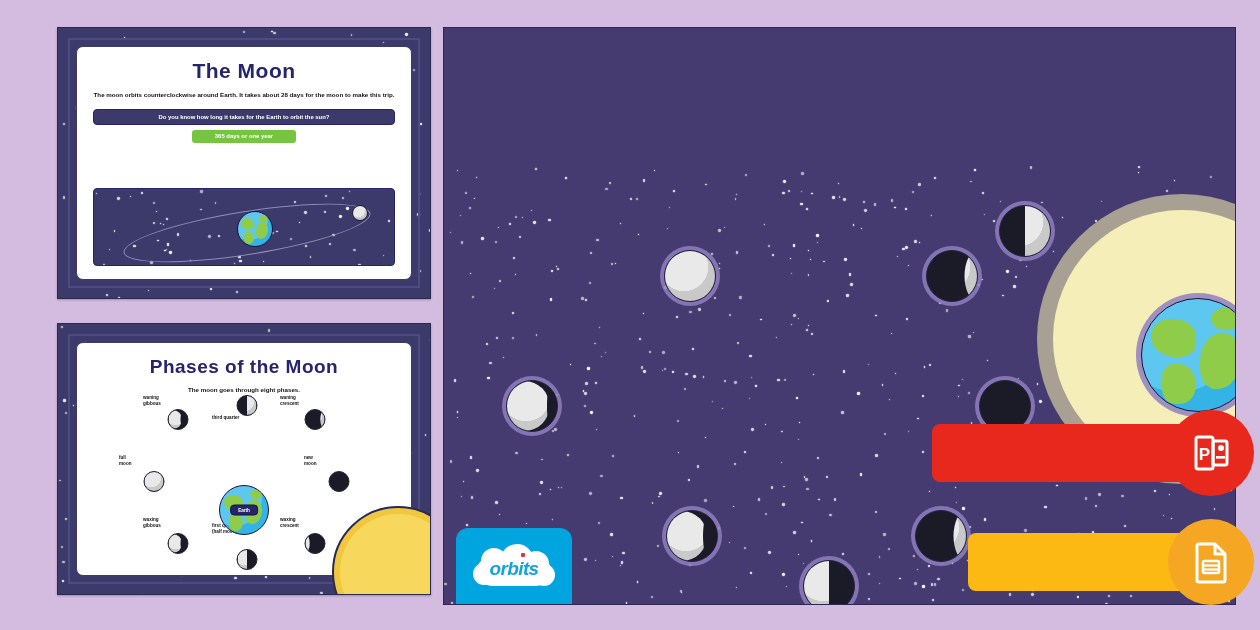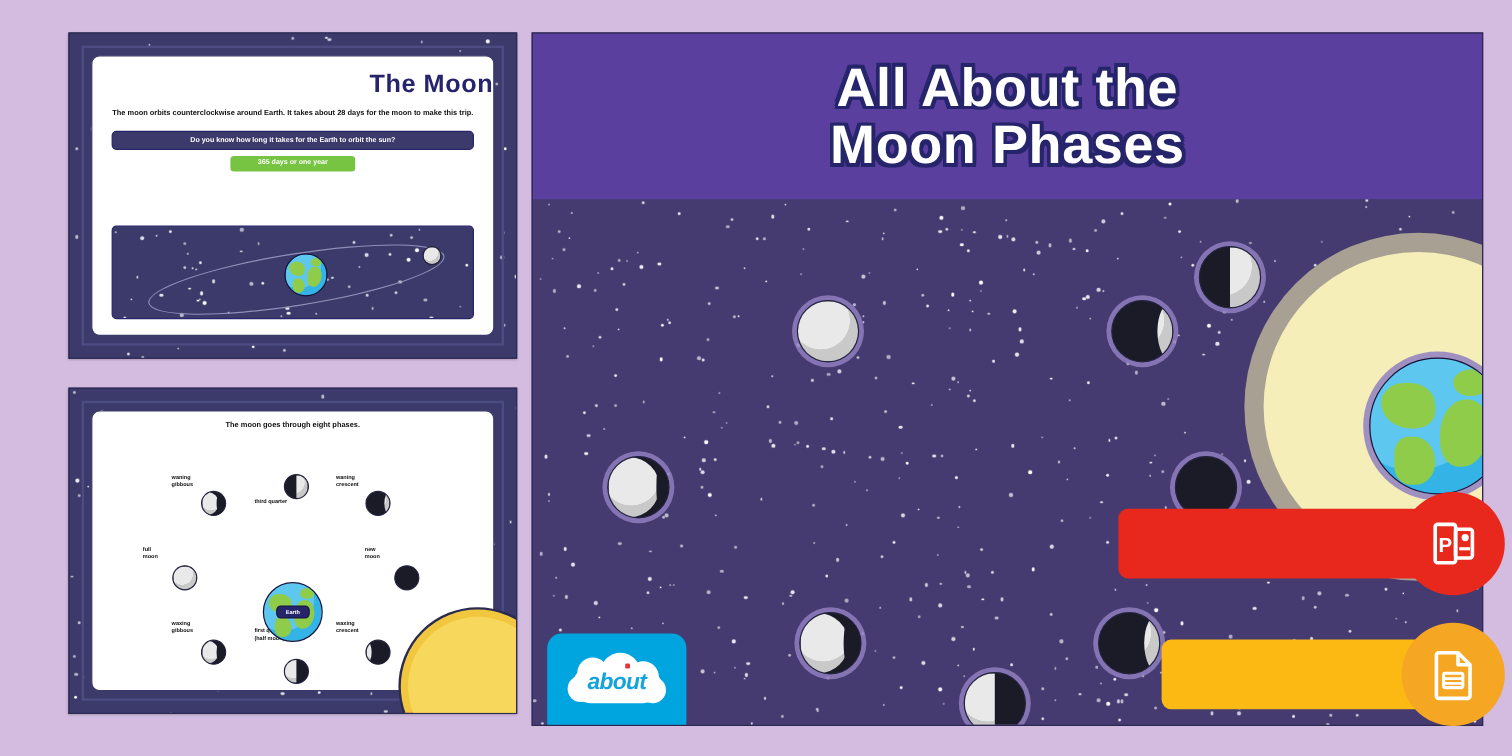--- a/index.html
+++ b/index.html
@@ -34,21 +34,21 @@
     border:2px solid #4d4c82;
   }
   .thumb .card {
     position:absolute; left:18px; top:18px; right:18px; bottom:18px;
     background:#ffffff; border-radius:7px;
     border:1px solid #3b3a6b;
     z-index:3;
     overflow:hidden;
   }
   .thumb-title {
-    text-align:right;
+    text-align:center;
     color:#26246b;
     font-weight:bold;
     letter-spacing:.5px;
   }
   #thumb-1 .thumb-title { font-size:21px; margin-top:12px; }
   #thumb-2 .thumb-title { font-size:19px; margin-top:13px; }
   .thumb-sub {
     text-align:center; color:#111; font-size:6.2px;
     line-height:1.55; margin-top:7px; padding:0 14px;
     font-weight:600;
@@ -561,20 +561,21 @@
       <i style="width: 2.24862px; height: 2.24862px; left: 56.5771%; top: 44.5045%; opacity: 0.81;"></i>
       <i style="width: 2.66534px; height: 2.66534px; left: 36.5273%; top: 62.0062%; opacity: 0.73;"></i>
       <i style="width: 1.60635px; height: 1.60635px; left: 22.2389%; top: 65.5161%; opacity: 0.94;"></i>
       <i style="width: 2.54817px; height: 2.54817px; left: 1.36617%; top: 27.8738%; opacity: 0.89;"></i>
     </div>
   <div class="inner-frame"></div>
 
   <div class="sun-corner" style="right:-34px;bottom:-44px;width:132px;height:132px;z-index:5"></div>
 
   <div class="card">
+    <div class="thumb-title">Phases of the Moon</div>
     <div class="thumb-sub">The moon goes through eight phases.</div>
 
     <div id="phase-wheel" style="position:absolute;left:0;right:0;top:56px;bottom:0;">
       <div class="earth" style="position:absolute;left:50%;top:86px;width:50px;height:50px;transform:translateX(-50%);z-index:3">
         <span class="land2"></span>
           <span class="land3"></span>
       </div>
       <div class="earth-tag" style="left:50%;top:111px">Earth</div>
     <div class="p-label" style="position: absolute; left: 101px; top: -4px; transform: translateX(-50%); width: 70px;">waning
 gibbous</div>
@@ -614,24 +615,20 @@
 moon</div>
         <div class="moon" style="width: 21px; height: 21px; position: absolute; left: 77px; top: 72px; transform: translateX(-50%);">
           <span class="lit" style="clip-path: inset(0px);"></span>
         </div>
       </div>
   </div>
 </div>
 
 <div id="main-panel">
 
-  <div id="main-header">
-    <div id="main-title">All About the
-Moon Phases</div>
-  </div>
 
   <div id="main-sky">
     <div class="stars" id="stars-main">
         <i style="width: 1.4658px; height: 1.4658px; left: 3.17044%; top: 9.38486%; opacity: 0.59;"></i>
         <i style="width: 1.41401px; height: 1.41401px; left: 6.26886%; top: 27.8125%; opacity: 0.57;"></i>
         <i style="width: 1.5976px; height: 1.5976px; left: 26.2397%; top: 76.6928%; opacity: 0.73;"></i>
         <i style="width: 1.82647px; height: 1.82647px; left: 84.0706%; top: 62.1986%; opacity: 0.69;"></i>
         <i style="width: 2.31788px; height: 2.31788px; left: 41.4901%; top: 20.1325%; opacity: 0.88;"></i>
         <i style="width: 1.2521px; height: 1.2521px; left: 56.5226%; top: 38.1486%; opacity: 0.73;"></i>
         <i style="width: 2.59454px; height: 2.59454px; left: 5.71159%; top: 44.6421%; opacity: 0.72;"></i>
@@ -1198,21 +1195,21 @@
 
   <div id="twinkl-badge">
     <div class="cloud">
       <i class="c1"></i>
         <i class="c2"></i>
         <i class="c3"></i>
       <i class="c4"></i>
         <i class="c5"></i>
         <i class="c6"></i>
       <span class="cloud-dot"></span>
-      <span class="cloud-word">about</span>
+      <span class="cloud-word">orbits</span>
     </div>
   </div>
 </div>
 
 <div class="app-badge" id="badge-powerpoint">
   <span class="app-circle">
     <svg width="46" height="46" viewBox="0 0 46 46" aria-hidden="true">
       <rect x="8" y="7" width="17" height="32" rx="2" fill="none" stroke="#fff" stroke-width="3"></rect>
       <rect x="25" y="11" width="14" height="24" rx="2" fill="none" stroke="#fff" stroke-width="3"></rect>
       <text x="16.5" y="30" font-family="Liberation Sans, sans-serif" font-size="17" font-weight="bold" fill="#fff" text-anchor="middle">P</text>

